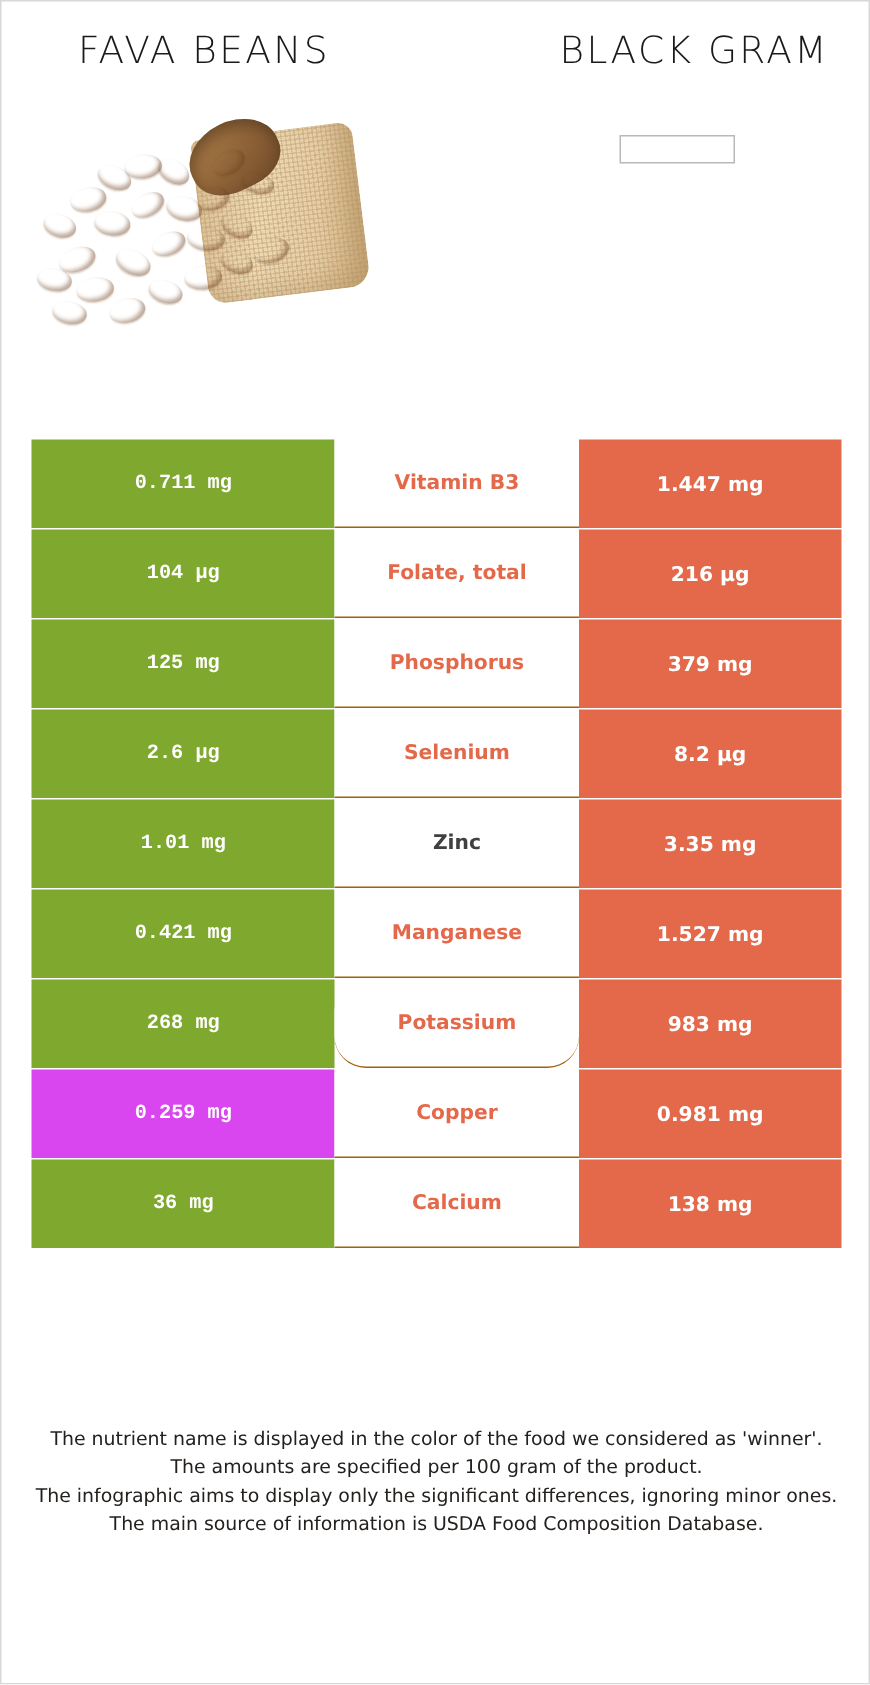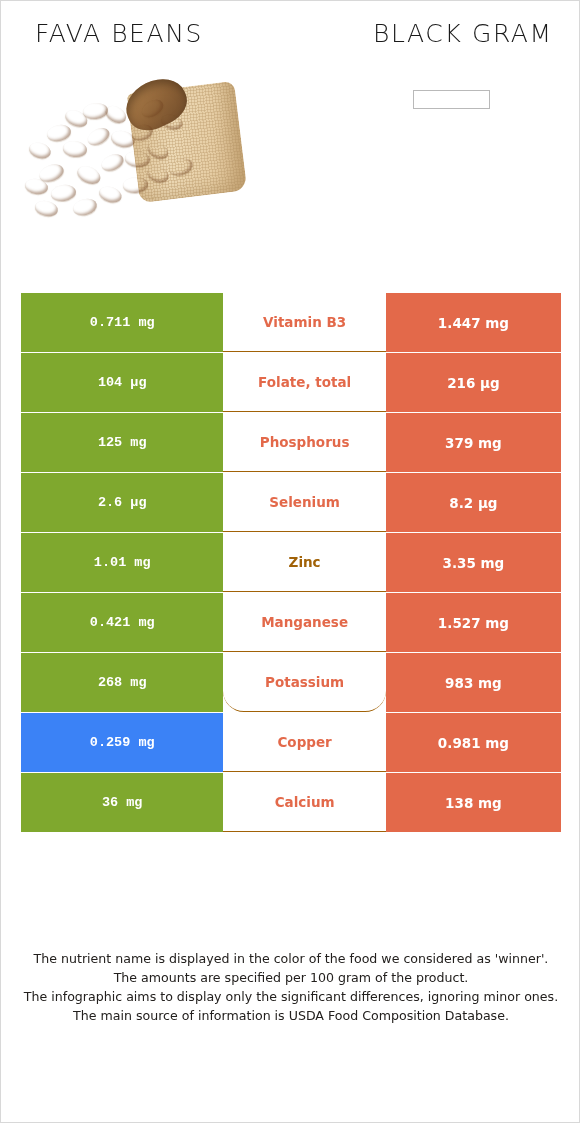--- a/index.html
+++ b/index.html
@@ -27,21 +27,21 @@
     top: 18px;
     font-size: 25px;
     font-weight: 300;
     letter-spacing: 1.6px;
     color: #1a1a1a;
     text-transform: uppercase;
     font-family: "DejaVu Sans", sans-serif;
     -webkit-font-smoothing: antialiased;
     white-space: nowrap;
   }
-  #title-left  { left: 34px; }
+  #title-left  { left: 51px; }
   #title-right { left: 372px; }
 
   
   .hero {
     position: absolute;
     top: 80px;
     height: 155px;
   }
   #hero-left  { left: 20px;  width: 240px; }
   #hero-right { left: 330px; width: 230px; }
@@ -228,39 +228,39 @@
     </div>
 
     <div class="row">
       <div class="cell cell-left" style="background: rgb(127, 168, 46);">2.6 µg</div>
       <div class="cell cell-mid" style="color: rgb(227, 105, 74);">Selenium</div>
       <div class="cell cell-right" style="background: rgb(227, 105, 74);">8.2 µg</div>
     </div>
 
     <div class="row">
       <div class="cell cell-left" style="background: rgb(127, 168, 46);">1.01 mg</div>
-      <div class="cell cell-mid" style="color: #a16207;">Zinc</div>
+      <div class="cell cell-mid" style="color: #404040;">Zinc</div>
       <div class="cell cell-right" style="background: rgb(227, 105, 74);">3.35 mg</div>
     </div>
 
 
     <div class="row">
       <div class="cell cell-left" style="background: rgb(127, 168, 46);">0.421 mg</div>
       <div class="cell cell-mid" style="color: rgb(227, 105, 74);">Manganese</div>
       <div class="cell cell-right" style="background: rgb(227, 105, 74);">1.527 mg</div>
     </div>
 
     <div class="row">
       <div class="cell cell-left" style="background: rgb(127, 168, 46);">268 mg</div>
       <div class="cell cell-mid" style="color: rgb(227, 105, 74); border-radius: 21px;">Potassium</div>
       <div class="cell cell-right" style="background: rgb(227, 105, 74);">983 mg</div>
     </div>
 
     <div class="row">
-      <div class="cell cell-left" style="background: #3b82f6;">0.259 mg</div>
+      <div class="cell cell-left" style="background: #d946ef;">0.259 mg</div>
       <div class="cell cell-mid" style="color: rgb(227, 105, 74);">Copper</div>
       <div class="cell cell-right" style="background: rgb(227, 105, 74);">0.981 mg</div>
     </div>
 
     <div class="row">
       <div class="cell cell-left" style="background: rgb(127, 168, 46);">36 mg</div>
       <div class="cell cell-mid" style="color: rgb(227, 105, 74);">Calcium</div>
       <div class="cell cell-right" style="background: rgb(227, 105, 74);">138 mg</div>
     </div>
 

